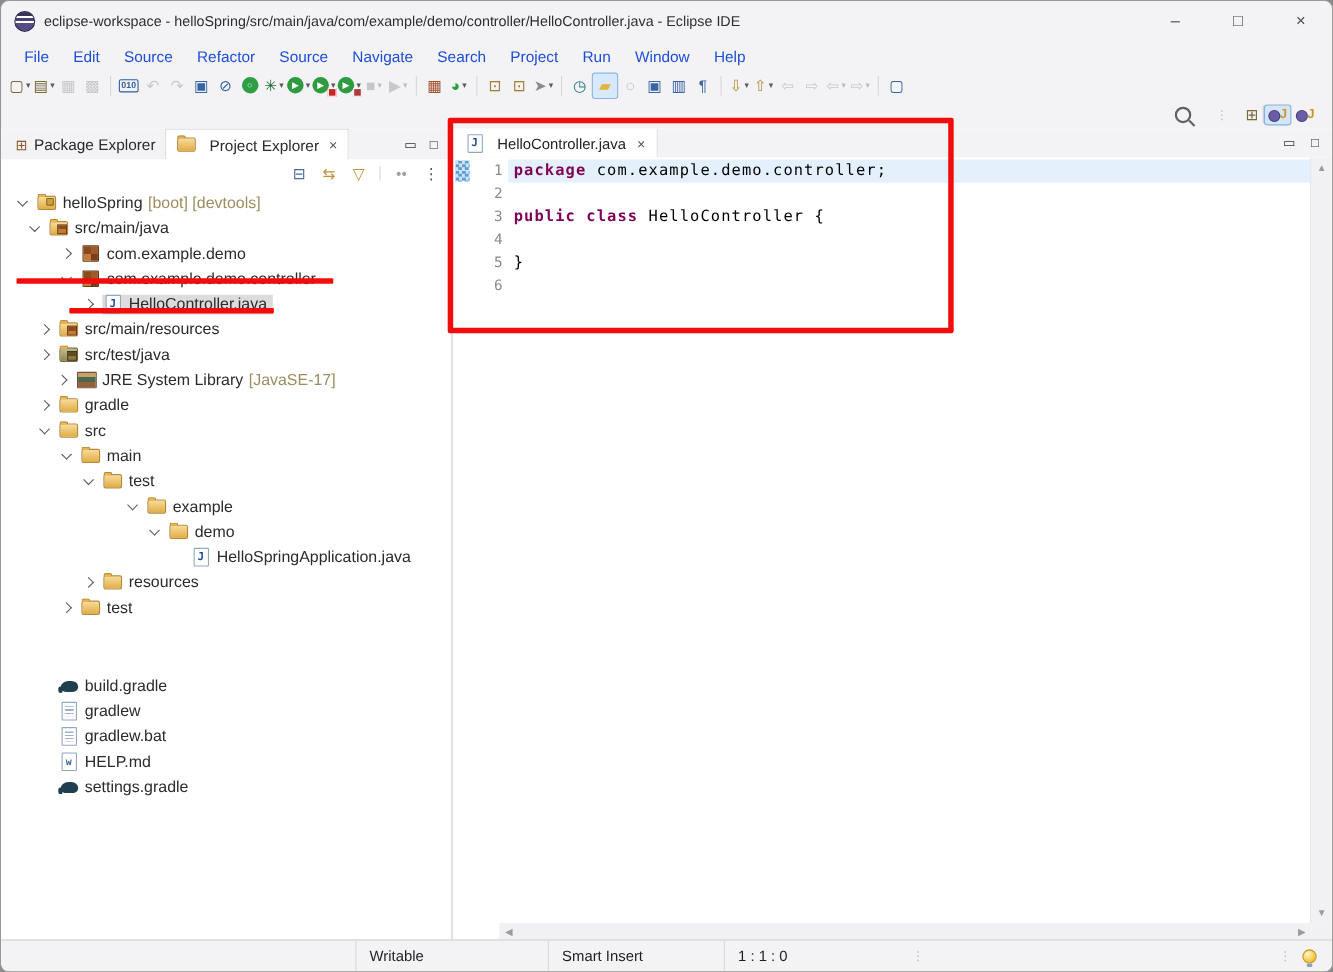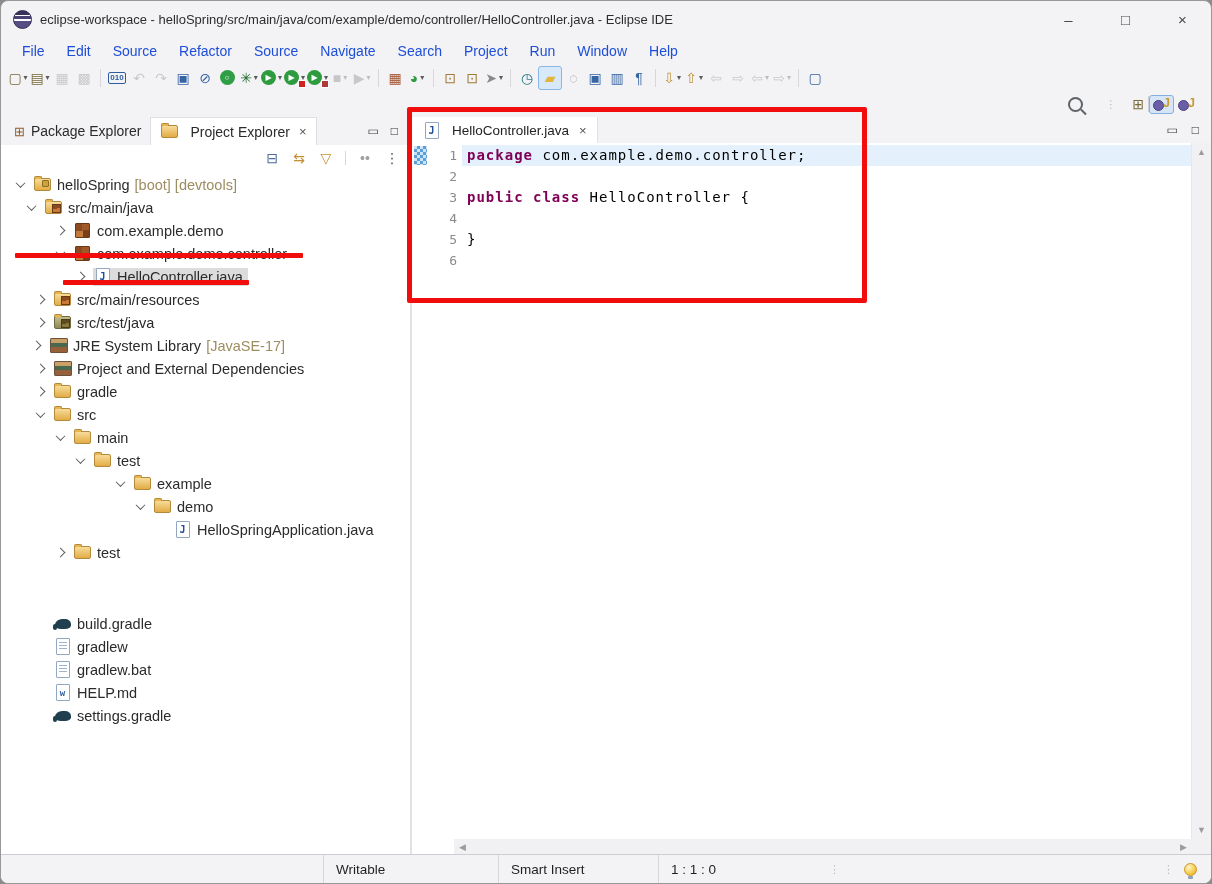--- a/index.html
+++ b/index.html
@@ -394,43 +394,34 @@
           </div>
           <div class="trow" style="padding-left: 36px;">
             <span class="chev closed"></span>
             <span class="rowsel">
               <span class="tico">
                 <span class="ic-src-folder-test"></span>
               </span>
               <span class="label">src/test/java</span>
             </span>
           </div>
-          <div class="trow" style="padding-left: 32px;">
+          <div class="trow" style="padding-left: 52px;">
             <span class="chev closed"></span>
             <span class="rowsel">
               <span class="tico">
                 <span class="ic-library"></span>
               </span>
               <span class="label">JRE System Library</span>
               <span class="decorator">[JavaSE-17]</span>
             </span>
           </div>
           <div class="trow" style="padding-left: 36px;">
             <span class="chev closed"></span>
             <span class="rowsel">
               <span class="tico">
-                <span class="ic-library"></span>
-              </span>
-              <span class="label">Project and External Dependencies</span>
-            </span>
-          </div>
-          <div class="trow" style="padding-left: 36px;">
-            <span class="chev closed"></span>
-            <span class="rowsel">
-              <span class="tico">
                 <span class="ic-folder"></span>
               </span>
               <span class="label">gradle</span>
             </span>
           </div>
           <div class="trow" style="padding-left: 36px;">
             <span class="chev open"></span>
             <span class="rowsel">
               <span class="tico">
                 <span class="ic-folder"></span>
@@ -474,20 +465,29 @@
               <span class="label">demo</span>
             </span>
           </div>
           <div class="trow" style="padding-left: 156px;">
             <span class="chev none"></span>
             <span class="rowsel">
               <span class="tico">
                 <span class="ic-java-file">J</span>
               </span>
               <span class="label">HelloSpringApplication.java</span>
+            </span>
+          </div>
+          <div class="trow" style="padding-left: 76px;">
+            <span class="chev closed"></span>
+            <span class="rowsel">
+              <span class="tico">
+                <span class="ic-folder"></span>
+              </span>
+              <span class="label">resources</span>
             </span>
           </div>
           <div class="trow" style="padding-left: 56px;">
             <span class="chev closed"></span>
             <span class="rowsel">
               <span class="tico">
                 <span class="ic-folder"></span>
               </span>
               <span class="label">test</span>
             </span>

